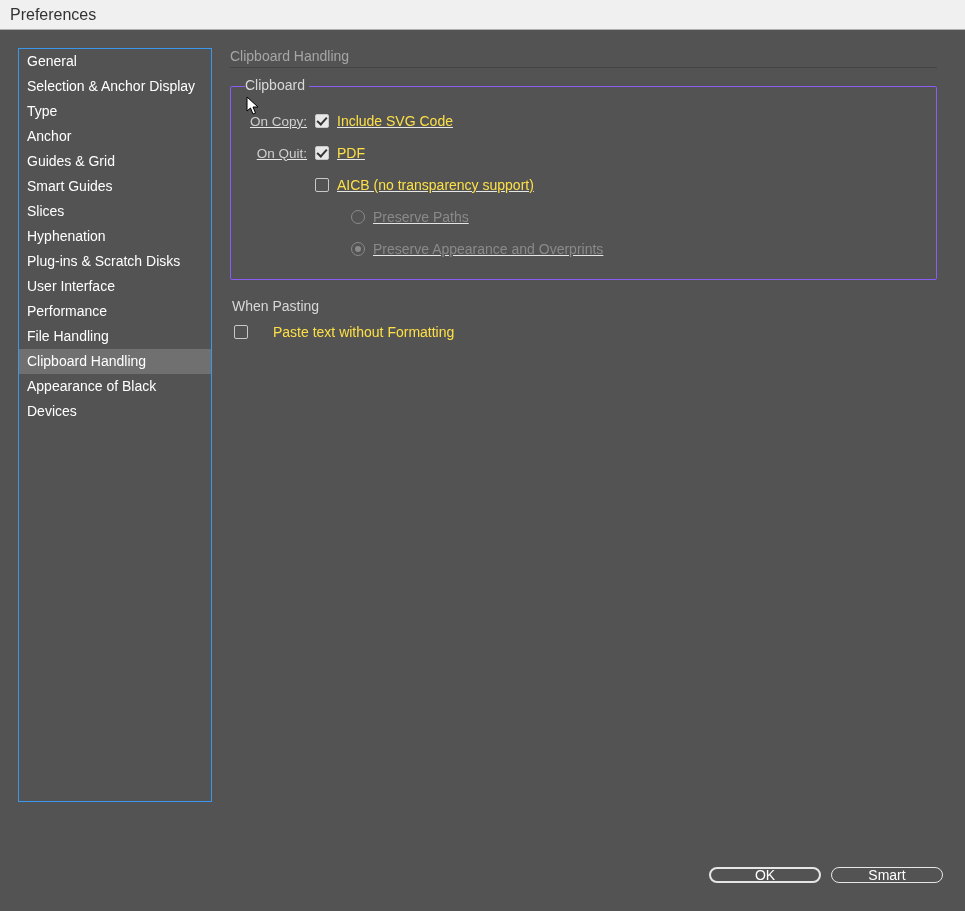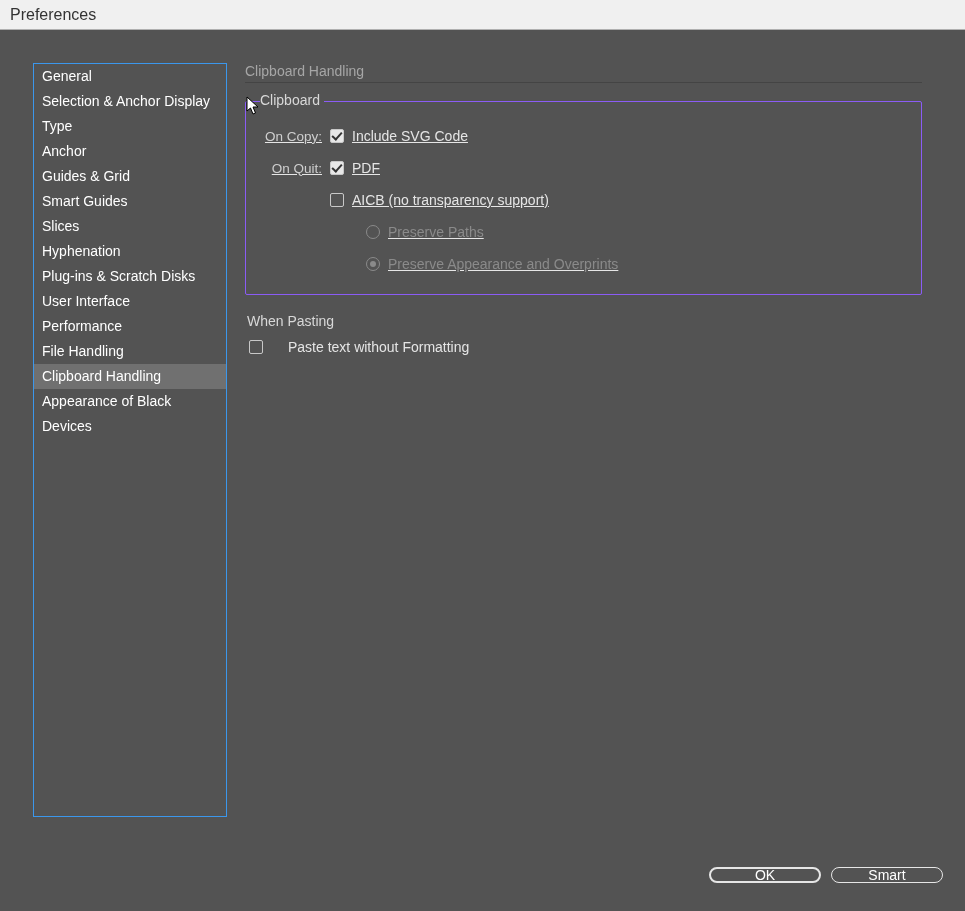--- a/index.html
+++ b/index.html
@@ -27,21 +27,21 @@
       position: absolute;
       top: 30px;
       left: 0;
       right: 0;
       bottom: 0;
       background: #535353;
       padding: 0;
     }
     .content-area {
       display: flex;
-      padding: 33px;
+      padding: 18px;
       gap: 18px;
       height: calc(100% - 90px);
     }
     .sidebar {
       width: 194px;
       height: 754px;
       background: #535353;
       border: 1px solid #3b97ec;
       flex-shrink: 0;
     }
@@ -121,21 +121,21 @@
       content: "";
       width: 8px;
       height: 4px;
       border-left: 2px solid #333;
       border-bottom: 2px solid #333;
       transform: rotate(-48deg);
       position: relative;
       top: -1px;
     }
     .check-label {
-      color: #e5e5e5;
+      color: #fde047;
       font-size: 14px;
     }
     .radio {
       width: 14px;
       height: 14px;
       border: 1.5px solid #8a8a8a;
       border-radius: 50%;
       margin-right: 8px;
       display: inline-flex;
       align-items: center;

